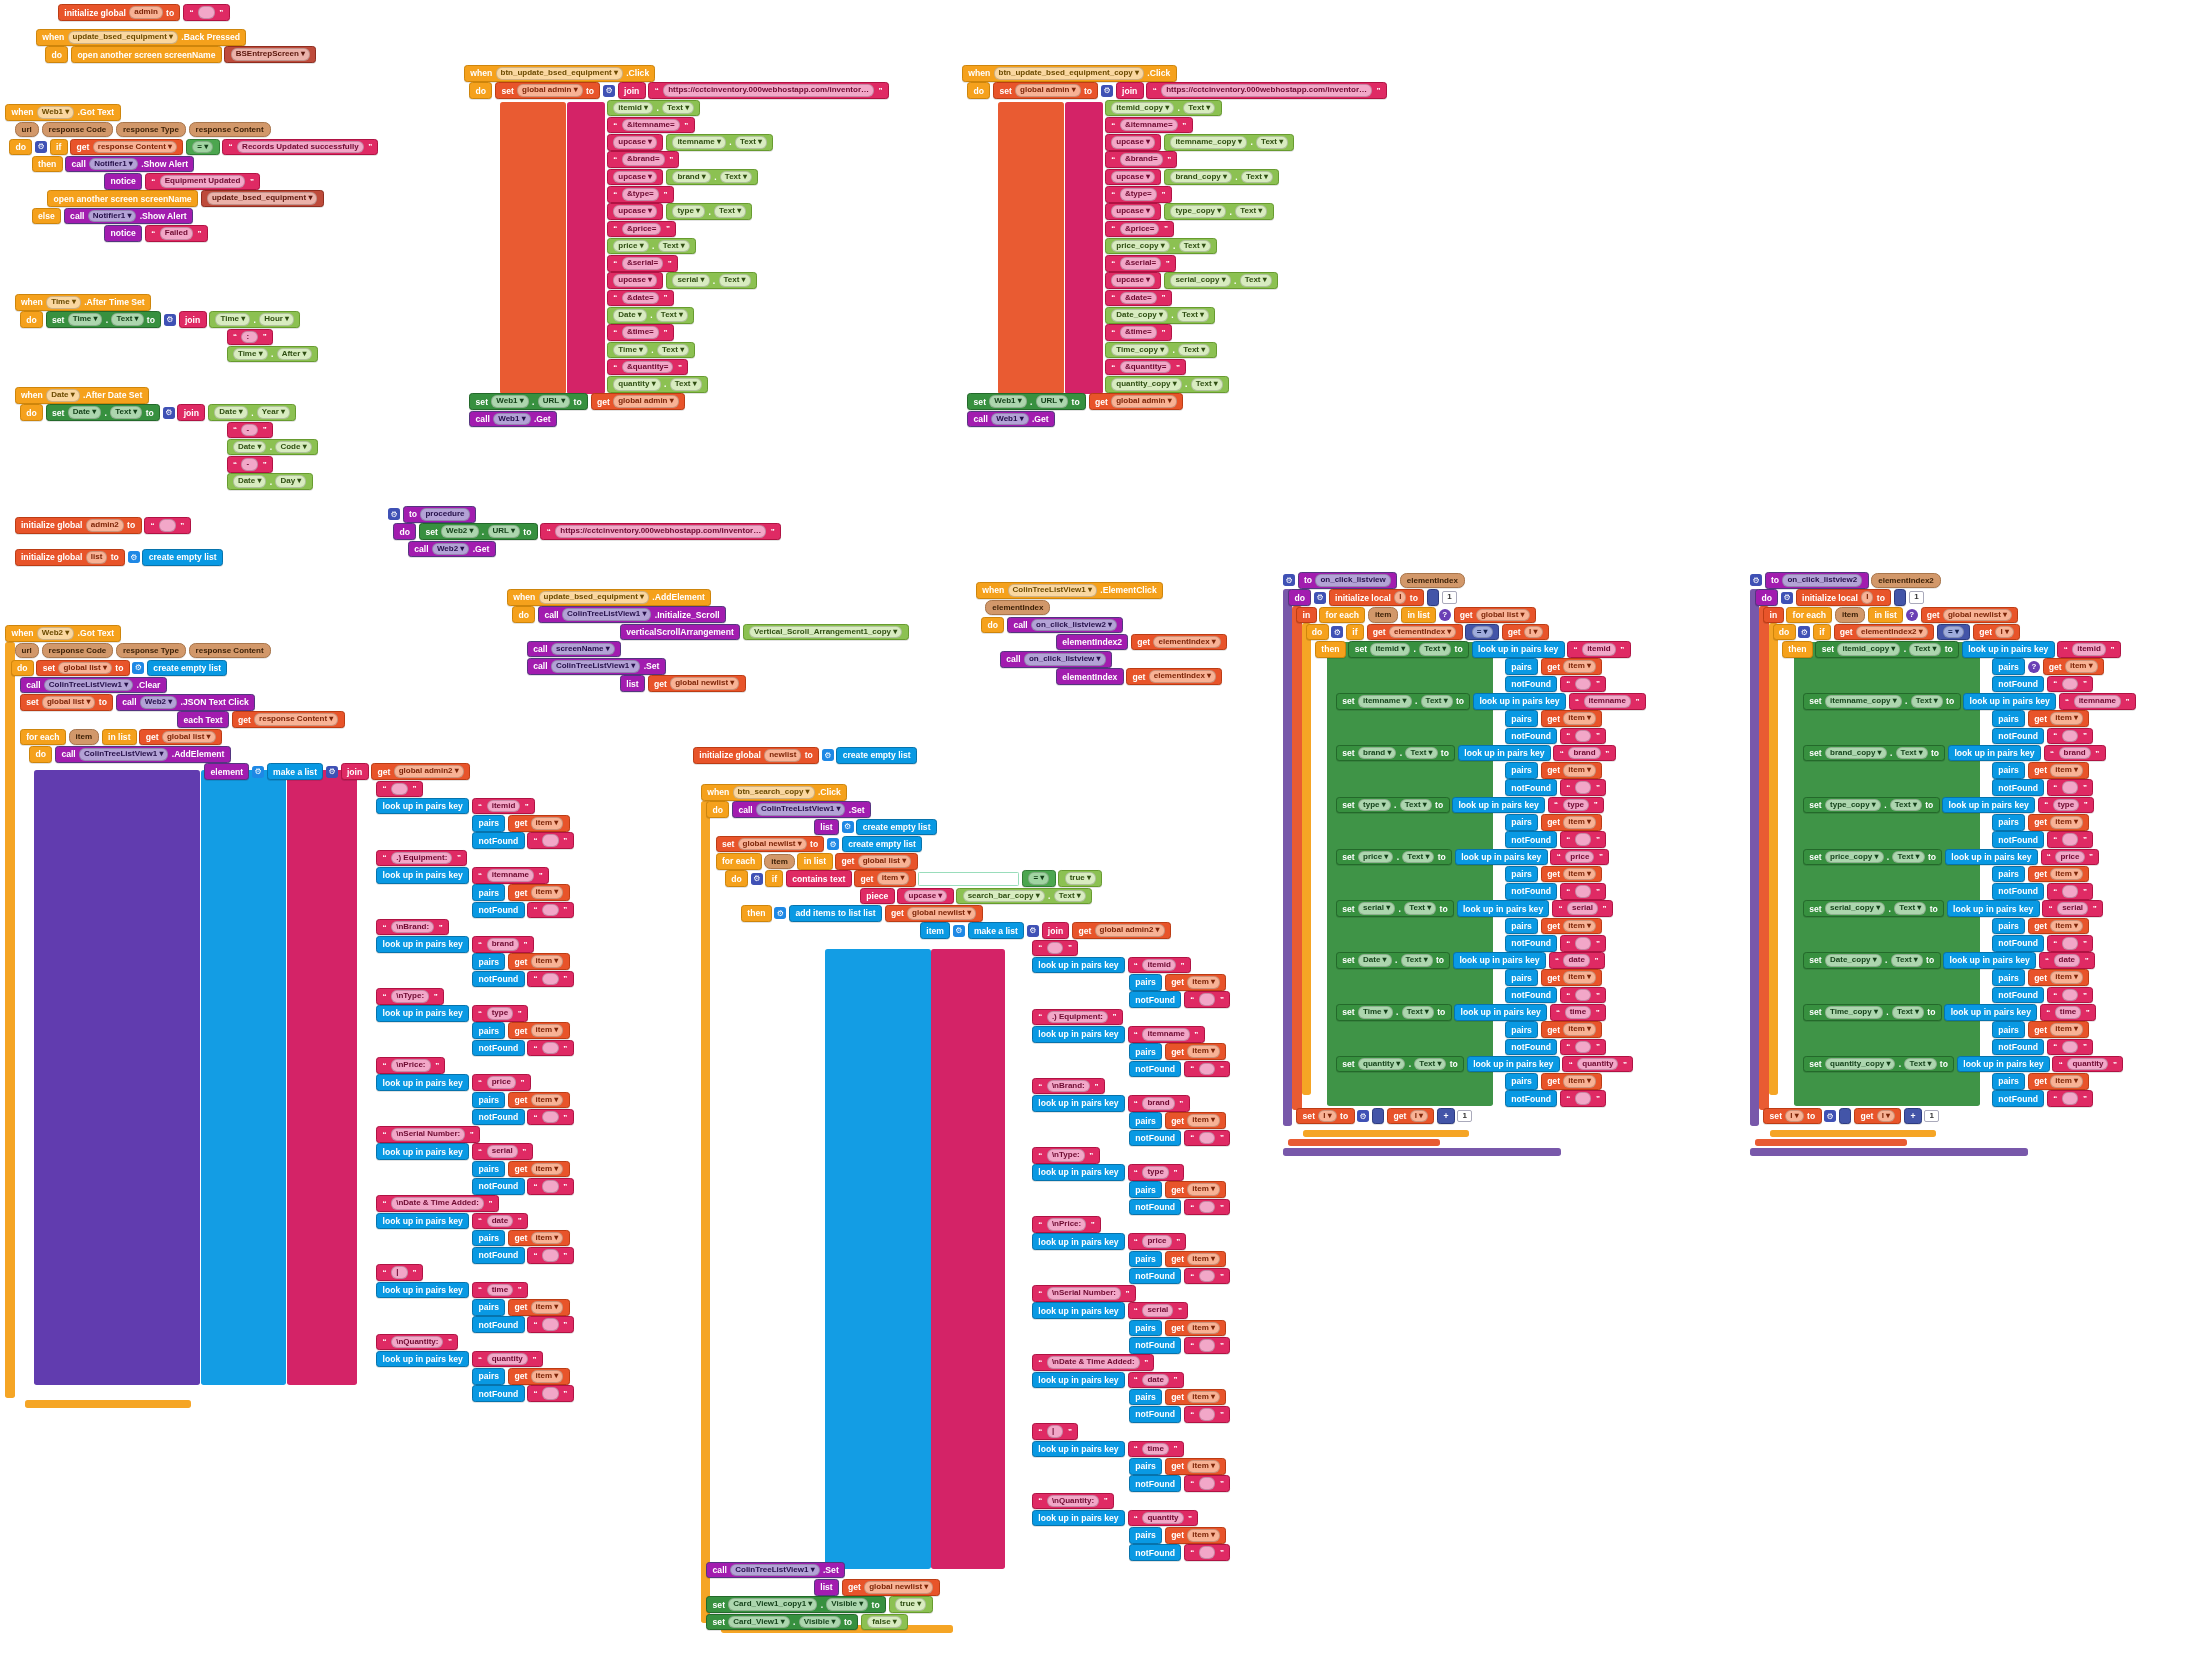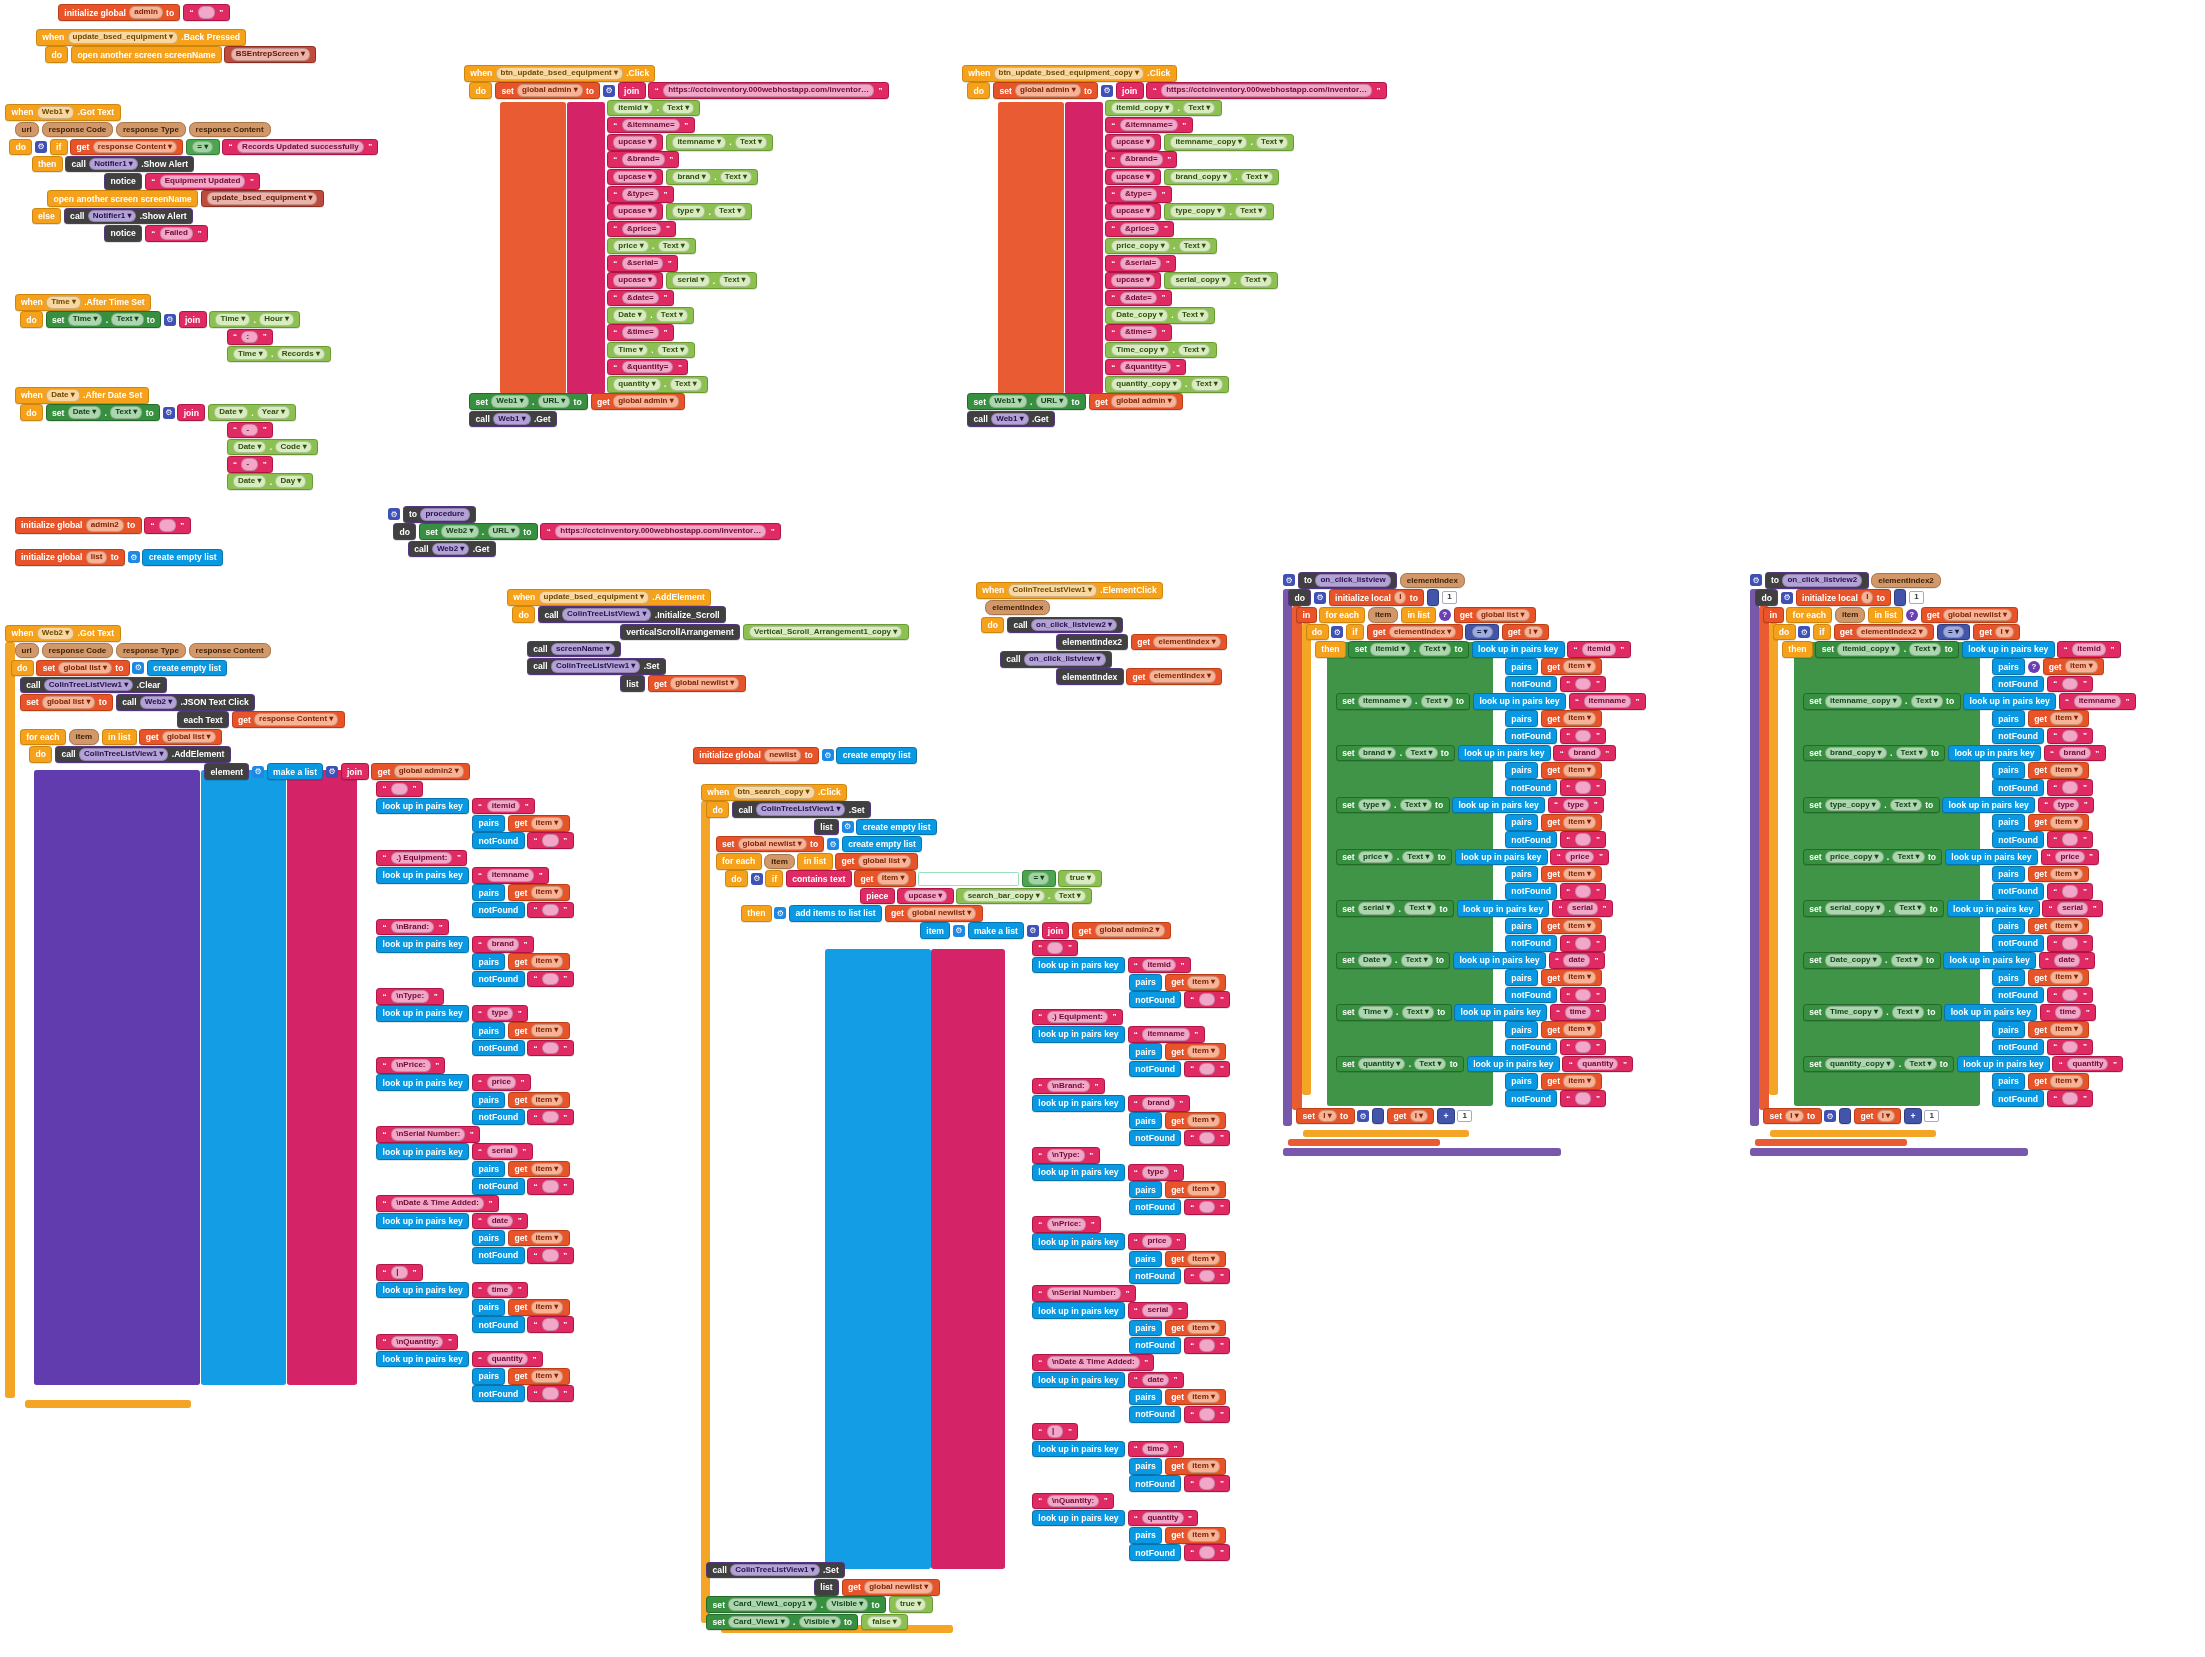--- a/index.html
+++ b/index.html
@@ -15,21 +15,21 @@
   .g-ev,.g-ctl{background:#F5A11C;border-color:#CE850B;}
   .g-ev .c,.g-ctl .c{background:#FAD7A0;color:#6b4a00;}
   .g-var{background:#E8542A;border-color:#BC3C14;}
   .g-var .c{background:#F8B295;color:#7c2508;}
   .g-txt{background:#DF2A64;border-color:#B01243;}
   .g-txt .c{background:#F4A6C6;color:#6d0a30;}
   .g-grn{background:#37903F;border-color:#23692a;}
   .g-grn .c{background:#ACD6AE;color:#123f18;}
   .g-lg{background:#8CC152;border-color:#679B2F;}
   .g-lg .c{background:#D8ECC0;color:#2f4e12;}
-  .g-prc{background:#404040;border-color:#53357f;}
+  .g-prc{background:#a21caf;border-color:#53357f;}
   .g-prc .c{background:#B3A2D6;color:#251049;}
   .g-scr{background:#BE4B3B;border-color:#8f2e20;}
   .g-scr .c{background:#EBB2AA;color:#5a160c;}
   .g-lst{background:#0999E3;border-color:#0673ac;}
   .g-mth{background:#4355A8;border-color:#2c3b80;}
   .g-mth .c{background:#9FACDC;color:#121f4d;}
   .g-cmp{background:#4CA64F;border-color:#327c35;}
   .g-cmp .c{background:#A0D4A2;color:#123f18;}
   .g-qt{background:#DF2A64;border-color:#B01243;}
   .g-qt:before{content:"\201C";color:#fff;font-weight:bold;font-size:8px;margin-right:1.3px;}
@@ -190,21 +190,21 @@
       </div>
       <div class="row" style="margin-left: 212px;">
         <span class="grp g-qt">
           <span class="c">:</span>
         </span>
       </div>
       <div class="row" style="margin-left: 212px;">
         <span class="grp g-lg">
           <span class="c">Time ▾</span>
           <span class="t">.</span>
-          <span class="c">Records ▾</span>
+          <span class="c">After ▾</span>
         </span>
       </div>
     </div>
     <div class="stack" style="left: 14.6px; top: 388px;">
       <div class="row" style="margin-left: 0px;">
         <span class="grp g-ev">
           <span class="t">when</span>
           <span class="c">Date ▾</span>
           <span class="t">.After Date Set</span>
         </span>

